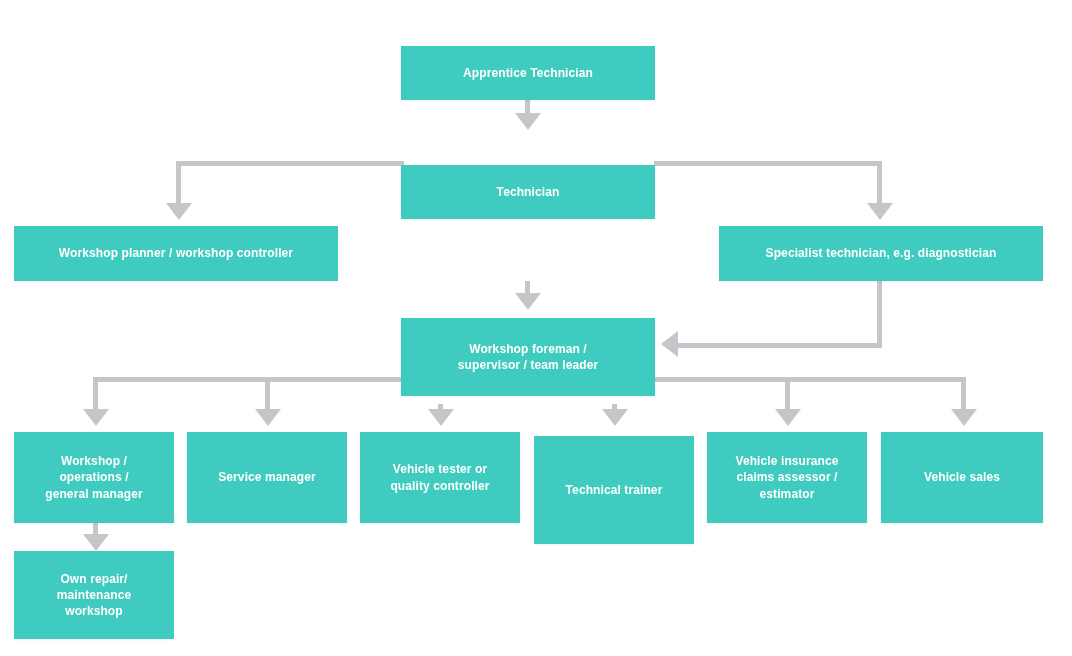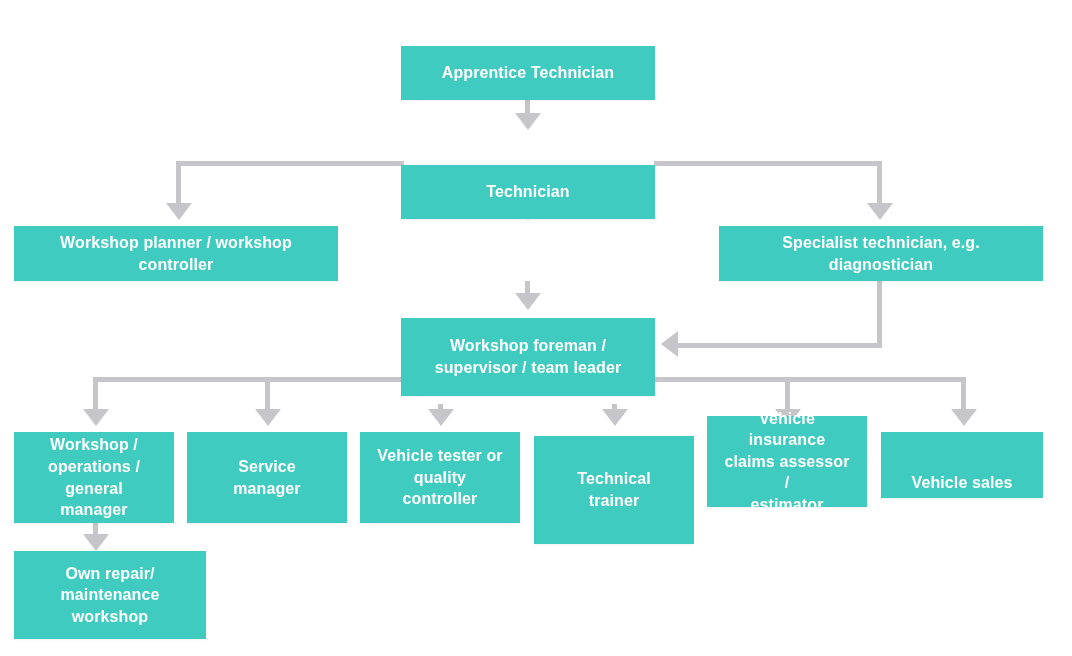--- a/index.html
+++ b/index.html
@@ -20,21 +20,21 @@
   .node {
     position: absolute;
     box-sizing: border-box;
     background: #3fcbbf;
     color: #ffffff;
     display: flex;
     align-items: center;
     justify-content: center;
     text-align: center;
     font-weight: bold;
-    font-size: 16px;
+    font-size: 12px;
     line-height: 1.35;
     letter-spacing: 0.1px;
     padding: 4px 16px;
     box-shadow: 0 1px 2px rgba(0,0,0,0.06);
   }
   .node span { display: block; white-space: pre-line; }
 
   
   .conn {
     position: absolute;
@@ -145,29 +145,29 @@
 
   <div class="node" style="left:360px; top:432px; width:160px; height:91px;">
     <span>Vehicle tester or
 quality controller</span>
   </div>
 
   <div class="node" style="left:534px; top:436px; width:160px; height:108px;">
     <span>Technical trainer</span>
   </div>
 
-  <div class="node" style="left:707px; top:416px; width:160px; height:91px;">
+  <div class="node" style="left:707px; top:432px; width:160px; height:91px;">
     <span>Vehicle insurance
 claims assessor /
 estimator</span>
   </div>
 
-  <div class="node" style="left:881px; top:432px; width:162px; height:66px;align-items:flex-end;">
+  <div class="node" style="left:881px; top:432px; width:162px; height:91px;">
     <span>Vehicle sales</span>
   </div>
 
-  <div class="node" style="left:14px; top:551px; width:192px; height:88px;">
+  <div class="node" style="left:14px; top:551px; width:160px; height:88px;">
     <span>Own repair/
 maintenance
 workshop</span>
   </div>
 
 </div>
 
 </body></html>

